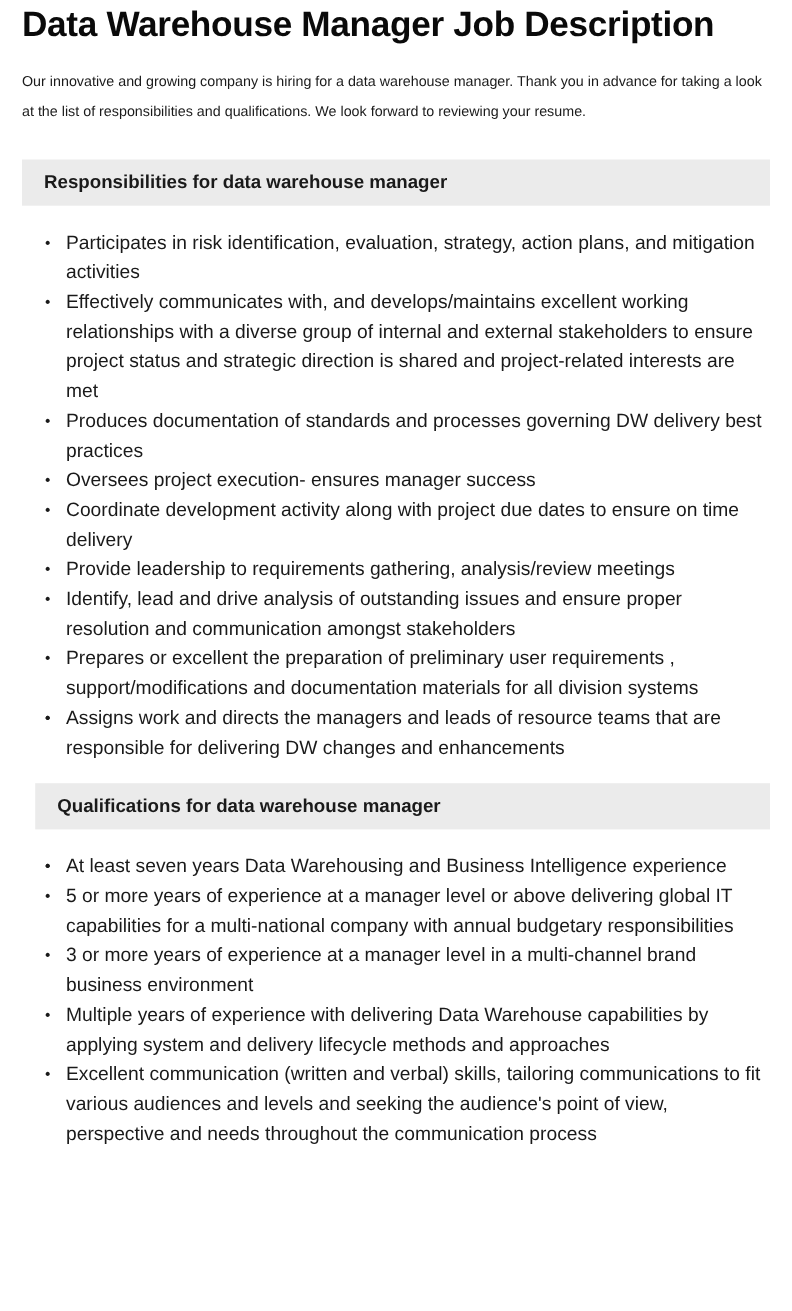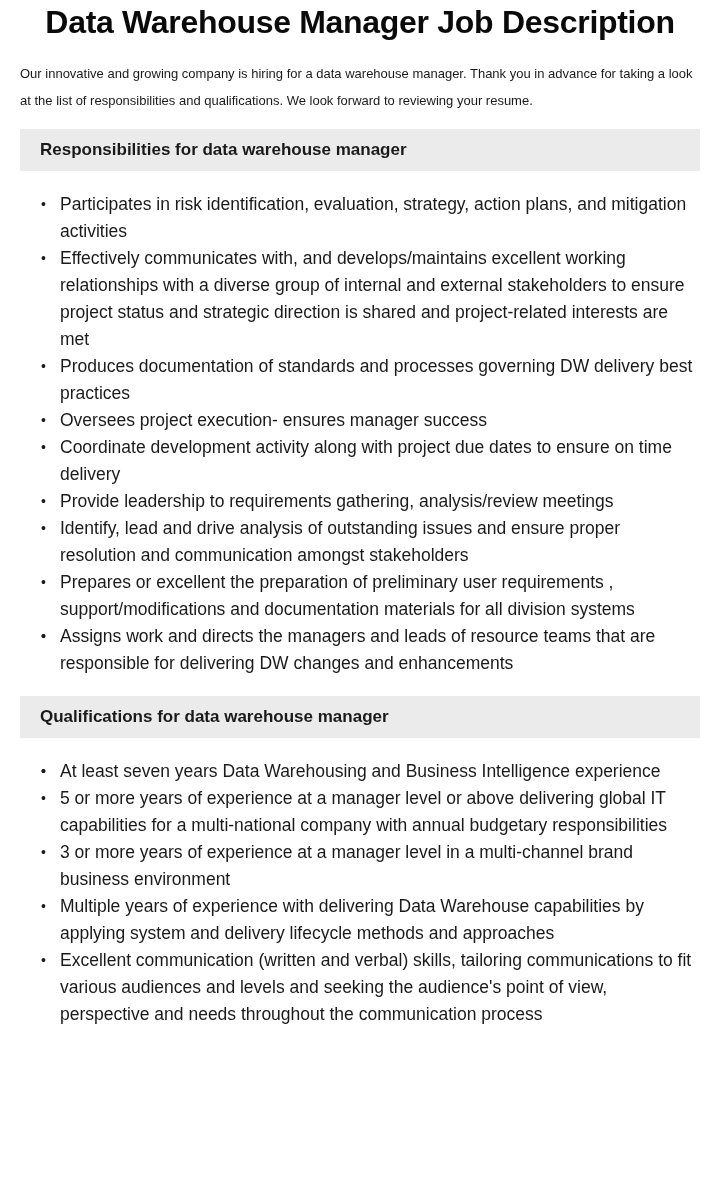--- a/index.html
+++ b/index.html
@@ -17,33 +17,33 @@
     .page {
       padding: 0 20px 0 20px;
     }
     h1 {
       margin: 0;
       padding-top: 4px;
       height: 40px;
       font-size: 32px;
       line-height: 36px;
       font-weight: bold;
-      text-align: center;
+      text-align: left;
       letter-spacing: -0.3px;
       color: #0a0a0a;
       white-space: nowrap;
     }
     .intro {
       margin: 16px 0 0 0;
       font-size: 13px;
       line-height: 27px;
       color: #1a1a1a;
     }
     .section-header {
-      margin-top: 15px;
+      margin-top: 31px;
       background: #ebebeb;
       height: 42px;
       line-height: 42px;
       padding-left: 20px;
       font-size: 17px;
       font-weight: bold;
       color: #1a1a1a;
     }
     ul {
       margin: 20px 0 0 0;
@@ -58,20 +58,21 @@
     }
     li .bullet {
       position: absolute;
       left: -19px;
       top: 0;
       font-size: 14px;
       line-height: 27px;
     }
     .section-header.quals {
       margin-top: 19px;
+      margin-left: 12px;
     }
   </style>
 </head>
 <body>
 
 <div class="page">
   <h1>Data Warehouse Manager Job Description</h1>
   <p class="intro">Our innovative and growing company is hiring for a data warehouse manager. Thank you in advance for taking a look at the list of responsibilities and qualifications. We look forward to reviewing your resume.</p>
 
   <div class="section-header">Responsibilities for data warehouse manager</div>

